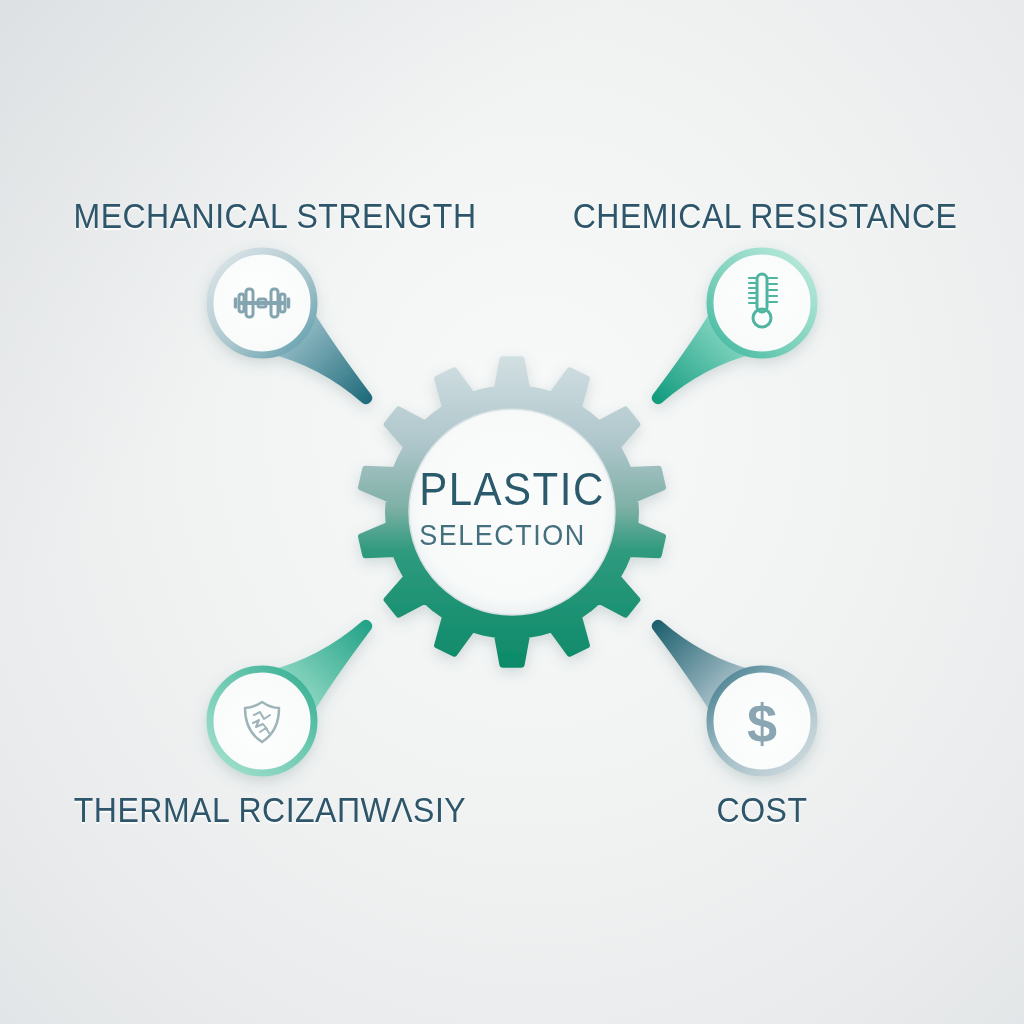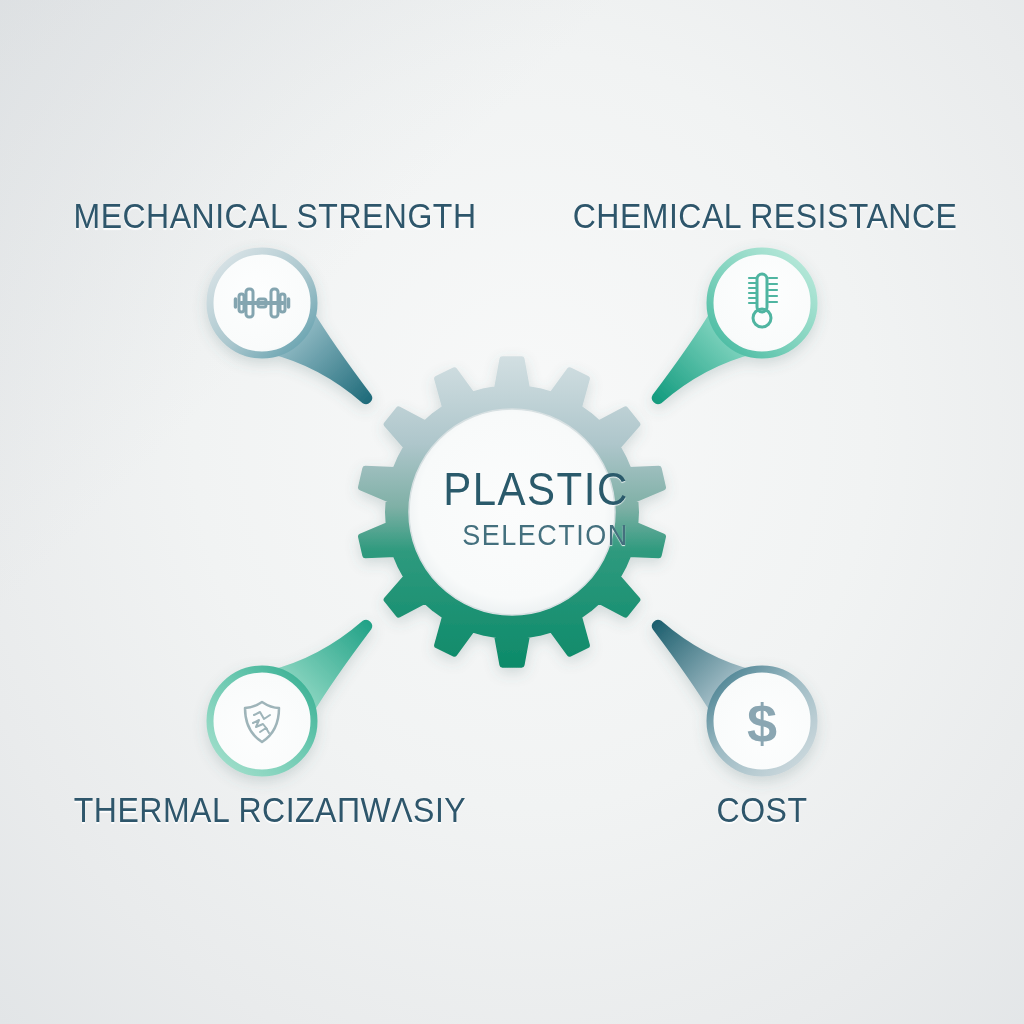--- a/index.html
+++ b/index.html
@@ -25,23 +25,23 @@
     color:#2e566b;
     font-size:32px;
     font-weight:400;
     letter-spacing:0.5px;
     white-space:nowrap;
     transform:translateX(-50%) scaleY(1.12);
     transform-origin:center top;
     text-shadow:0 1px 1px rgba(255,255,255,0.9);
   }
   .center-text{
-    position:absolute;left:536px;top:468px;
+    position:absolute;left:512px;top:468px;
     transform:translateX(-50%);
-    text-align:right;
+    text-align:left;
     line-height:1.05;
   }
   .center-title{
     color:#2a5a6b;font-size:42px;font-weight:400;letter-spacing:1.5px;
     transform:scaleY(1.08);transform-origin:center;
     text-shadow:0 1px 1px rgba(255,255,255,0.85);
   }
   .center-subtitle{
     color:#44707e;font-size:27px;font-weight:400;letter-spacing:1.5px;
     margin-top:9px;

